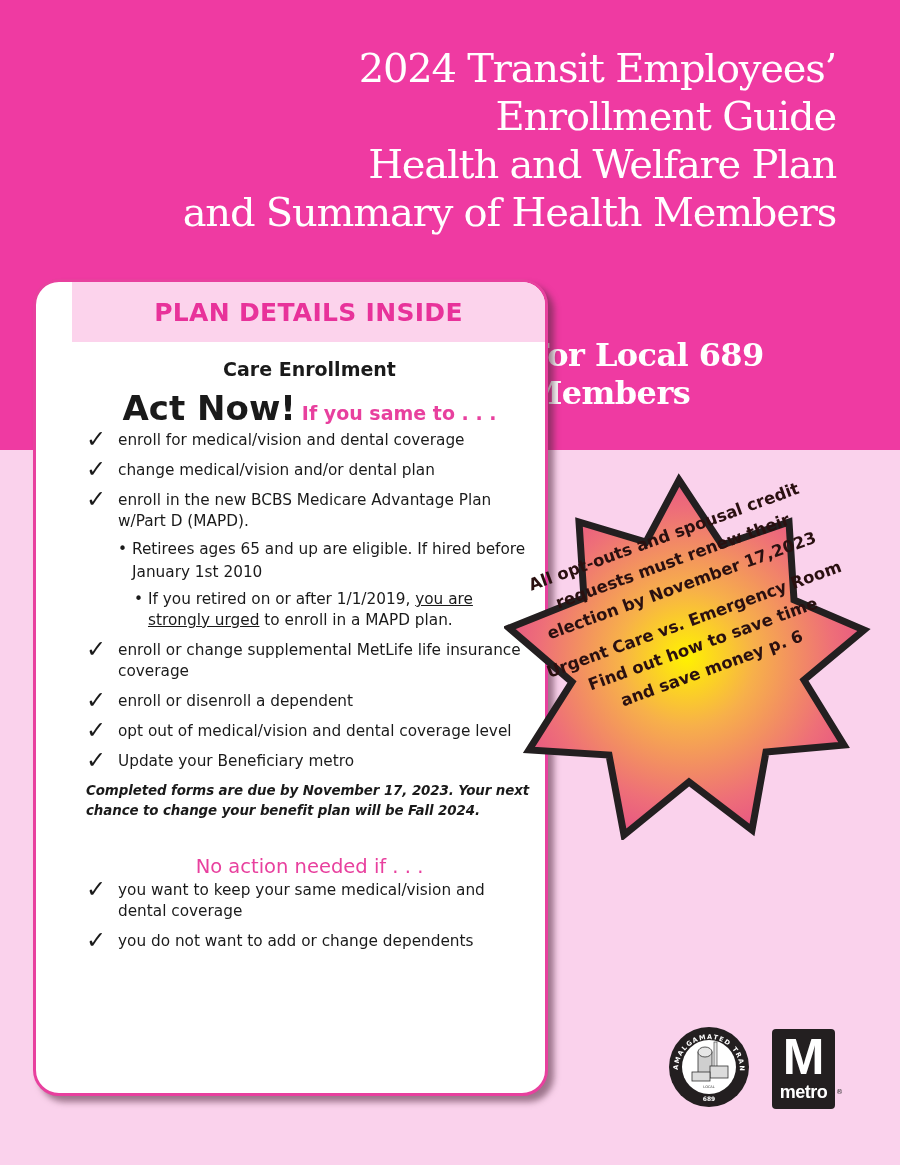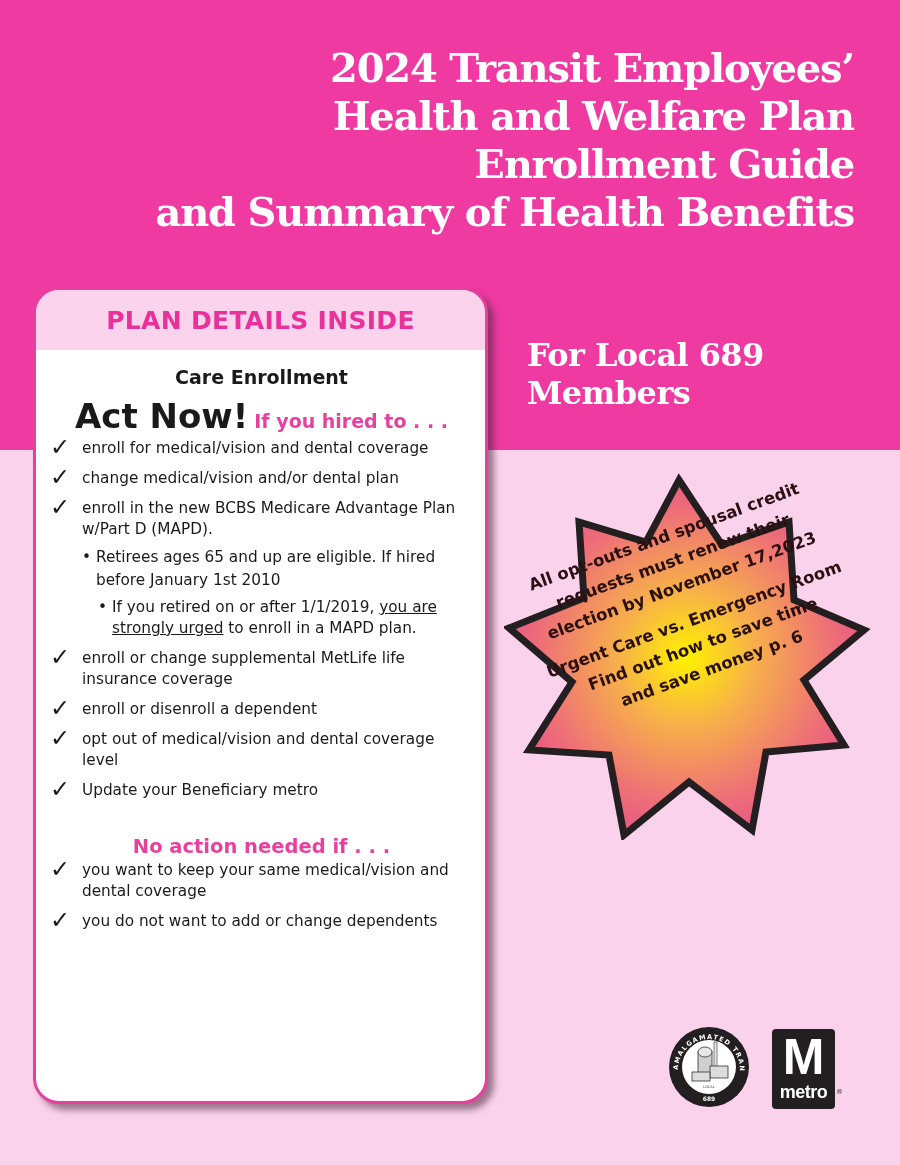--- a/index.html
+++ b/index.html
@@ -8,39 +8,40 @@
       position: relative;
       background: #fad2ec;
       font-family: "DejaVu Sans", sans-serif;
       color: #1a1a1a;
     }
     .top-band {
       position: absolute; left: 0; top: 0; width: 900px; height: 450px;
       background: #ef3aa2;
     }
     .title-block {
-      position: absolute; right: 46px; top: 44px; width: 760px;
+      position: absolute; right: 64px; top: 44px; width: 760px;
       text-align: right; color: #ffffff;
-      font-family: "DejaVu Serif", serif; font-weight: bold;
+      font-family: "DejaVu Serif", serif; font-weight: normal;
       font-size: 40px; line-height: 48px; letter-spacing: -1.2px;
     }
     .title-line { display: block; }
     .tagline {
       position: absolute; left: 527px; top: 336px;
       color: #ffffff; font-family: "DejaVu Serif", serif; font-weight: bold;
       font-size: 32px; letter-spacing: -0.6px;
     }
 
     .info-box {
-      position: absolute; left: 33px; top: 287px; width: 455px; height: 817px;
+      position: absolute; left: 33px; top: 279px; width: 515px; height: 817px;
       background: #ffffff;
       border: 3px solid #e8409e;
       border-radius: 26px;
       box-shadow: 6px 6px 6px rgba(80, 40, 60, 0.55);
       overflow: hidden;
+      padding-left: 36px;
     }
     .box-header {
       height: 60px; background: #fcd3ec;
       display: flex; align-items: center; justify-content: center;
       color: #e8329a; font-weight: bold; font-size: 25px; letter-spacing: 0.3px;
     }
     .box-body { padding: 8px 12px 0 14px; }
     .oe-title {
       text-align: center; font-weight: bold; font-size: 19px; margin-top: 8px; color: #1a1a1a;
     }
@@ -66,21 +67,21 @@
     .sub-item { position: relative; padding-left: 14px; font-size: 15.3px; line-height: 23px; }
     .sub-item .bullet { position: absolute; left: 0; top: 0; }
     .sub-item.level2 { margin-left: 16px; line-height: 21px; margin-top: 5px; }
     .u { text-decoration: underline; }
 
     .note {
       font-style: italic; font-weight: bold; font-size: 13.4px; line-height: 20px;
       color: #1a1a1a; margin-top: 4px; letter-spacing: -0.1px;
     }
     .no-action {
-      text-align: center; font-weight: bold; font-size: 19.5px; color: #e8409e;
+      text-align: center; font-weight: normal; font-size: 19.5px; color: #e8409e;
       margin-top: 34px; margin-bottom: 2px;
     }
 
     .starburst {
       position: absolute; left: 504px; top: 470px; width: 370px; height: 370px;
     }
     .star-text {
       position: absolute; left: 528px; top: 520px; width: 320px;
       transform: rotate(-20deg); transform-origin: 50% 50%;
       text-align: center; font-weight: bold; font-size: 16.5px; line-height: 26px; color: #2a1010;
@@ -103,51 +104,52 @@
     }
     .reg { position: absolute; left: 168px; top: 62px; font-size: 7px; color: #333; }
   </style>
 </head>
 <body>
 
 <div class="top-band"></div>
 
 <div class="title-block">
   <span class="title-line">2024 Transit Employees’</span>
+  <span class="title-line">Enrollment Guide</span>
   <span class="title-line">Health and Welfare Plan</span>
-  <span class="title-line">Enrollment Guide</span>
-  <span class="title-line">and Summary of Health Benefits</span>
+  <span class="title-line">and Summary of Health Members</span>
 </div>
 
 <div class="tagline">For Local 689 Members</div>
 
 <div class="info-box">
   <div class="box-header">PLAN DETAILS INSIDE</div>
   <div class="box-body">
     <div class="oe-title">Care Enrollment</div>
 
     <div class="act-now">
-      <span class="big">Act Now!</span><span class="pink">If you hired to . . .</span>
+      <span class="big">Act Now!</span><span class="pink">If you same to . . .</span>
     </div>
 
     <ul class="check-list">
       <li class="check-item"><span class="check-icon">✓</span><span>enroll for medical/vision and dental coverage</span></li>
       <li class="check-item"><span class="check-icon">✓</span><span>change medical/vision and/or dental plan</span></li>
       <li class="check-item"><span class="check-icon">✓</span><span>enroll in the new BCBS Medicare Advantage Plan w/Part D (MAPD).</span>
         <ul class="sub-list">
           <li class="sub-item"><span class="bullet">•</span><span>Retirees ages 65 and up are eligible. If hired before January 1st 2010</span></li>
           <li class="sub-item level2"><span class="bullet">•</span><span>If you retired on or after 1/1/2019, </span><span class="u">you are strongly urged</span><span> to enroll in a MAPD plan.</span></li>
         </ul>
       </li>
       <li class="check-item"><span class="check-icon">✓</span><span>enroll or change supplemental MetLife life insurance coverage</span></li>
       <li class="check-item"><span class="check-icon">✓</span><span>enroll or disenroll a dependent</span></li>
       <li class="check-item"><span class="check-icon">✓</span><span>opt out of medical/vision and dental coverage level</span></li>
       <li class="check-item"><span class="check-icon">✓</span><span>Update your Beneficiary metro</span></li>
     </ul>
 
+    <div class="note">Completed forms are due by November 17, 2023. Your next chance to change your benefit plan will be Fall 2024.</div>
 
     <div class="no-action">No action needed if . . .</div>
     <ul class="check-list">
       <li class="check-item"><span class="check-icon">✓</span><span>you want to keep your same medical/vision and dental coverage</span></li>
       <li class="check-item"><span class="check-icon">✓</span><span>you do not want to add or change dependents</span></li>
     </ul>
   </div>
 </div>
 
 <svg class="starburst" viewBox="0 0 370 370">

